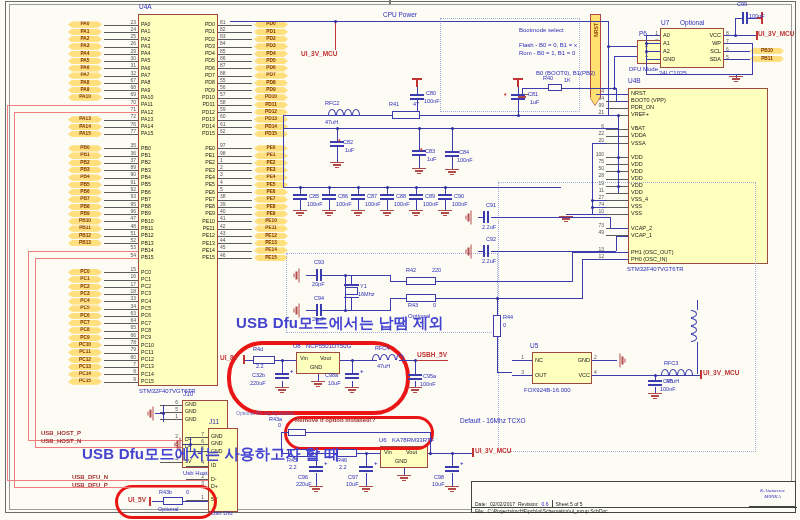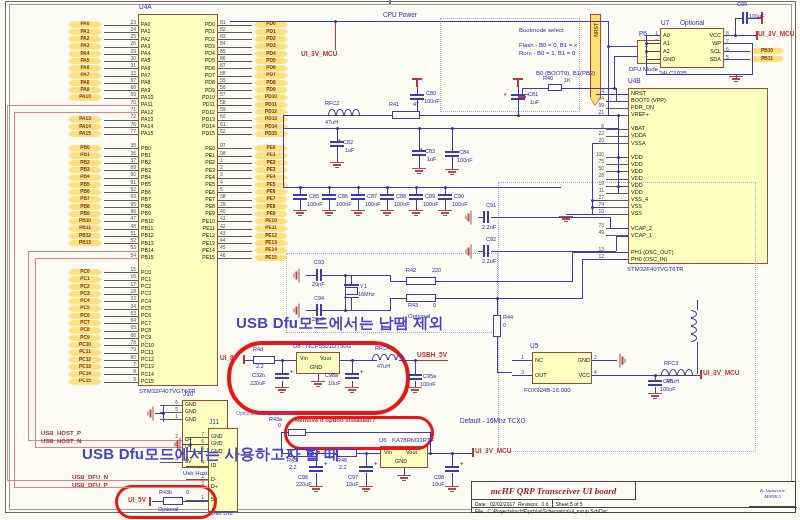--- a/index.html
+++ b/index.html
@@ -845,23 +845,20 @@
 
   <div class="ann" style="left:227px;top:341px;width:183px;height:74px"></div>
   <div class="ann2" style="left:284px;top:416px;width:150px;height:34px"></div>
   <div class="ann2" style="left:115px;top:485px;width:102px;height:34px"></div>
 
   <div class="dr" style="left:286px;top:253px;width:212px;height:80px"></div>
   <div class="dr" style="left:498px;top:182px;width:258px;height:270px"></div>
   <div class="dr" style="left:440px;top:18px;width:140px;height:94px"></div>
 
   <div class="tblock">
-    <div class="tbc1">
-      <span class="tbtitle">mcHF QRP Transceiver UI board</span>
-      </div>
     <div class="tbc3">
       <span>K.Atanassov</span>
       <span>M0NKA</span>
       </div>
     <div class="tbr2">
       <span>Date:</span>
       <span>02/02/2017</span>
       <span>Revision:</span>
       <span class="blue">0.6</span>
       <span class="vdiv"></span>

